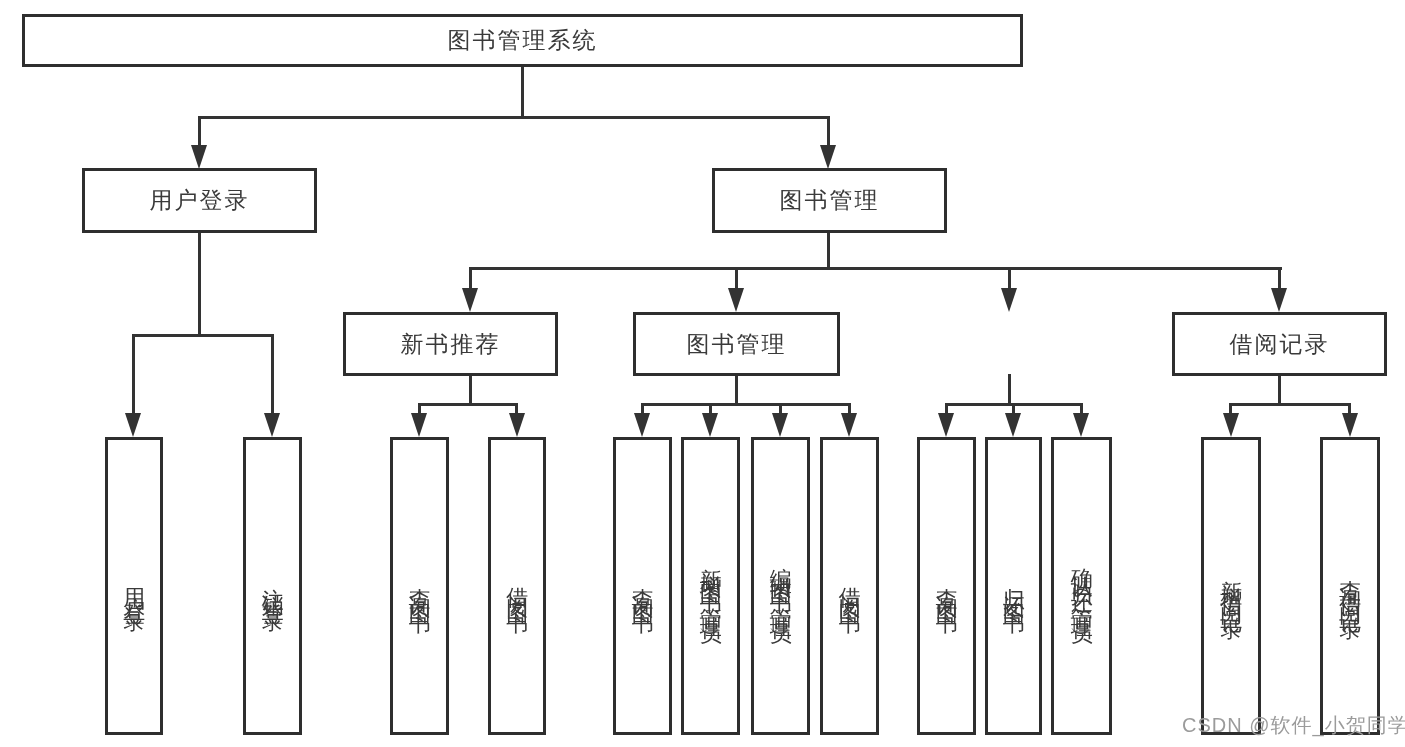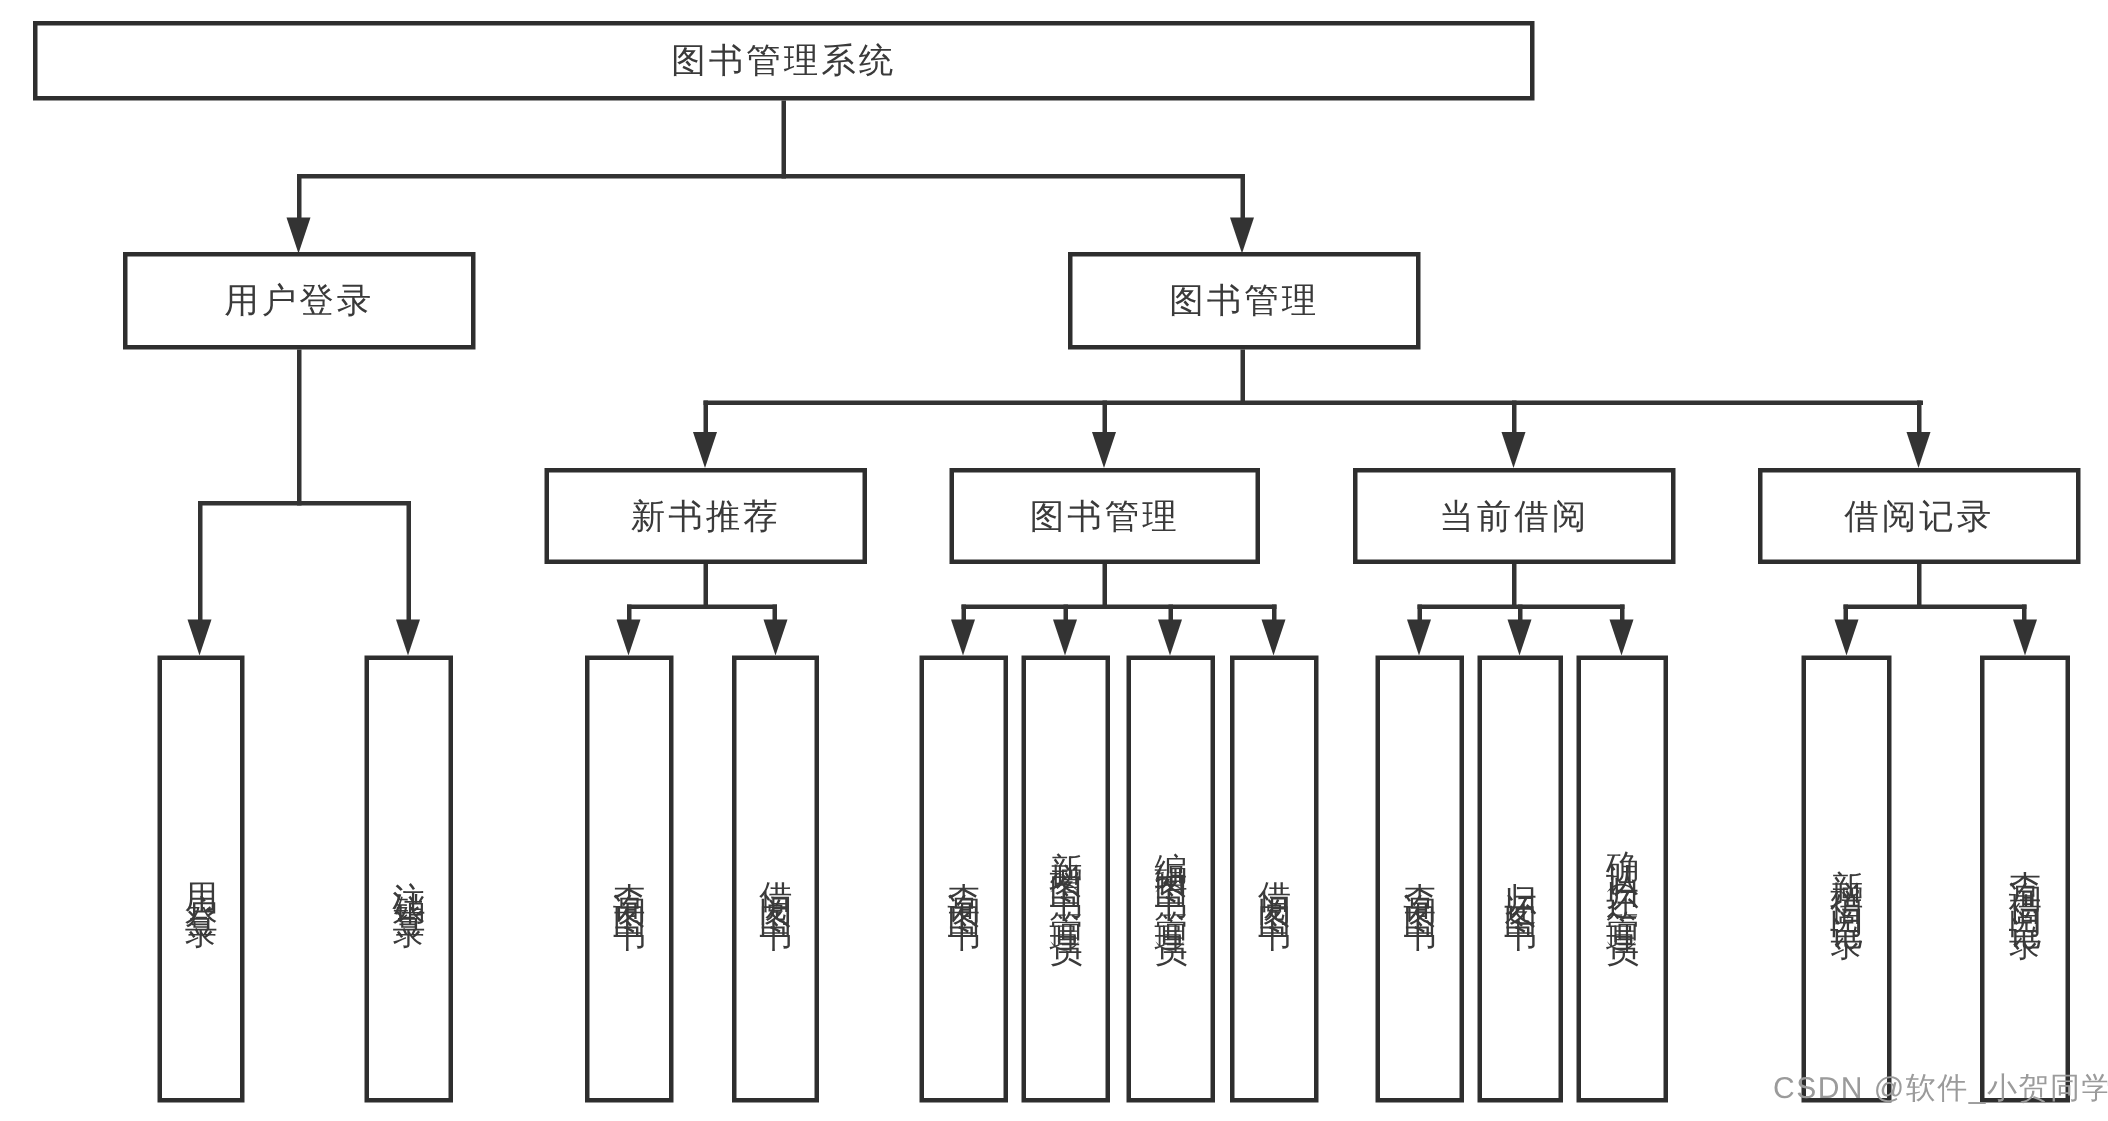--- a/index.html
+++ b/index.html
@@ -143,29 +143,26 @@
     <span class="label">图书管理系统</span>
   </div>
 
   <div class="node h" style="left:82px;top:168px;width:235px;height:65px">
     <span class="label">用户登录</span>
   </div>
   <div class="node h" style="left:712px;top:168px;width:235px;height:65px">
     <span class="label">图书管理</span>
   </div>
 
-  <div class="node h" style="left:363px;top:312px;width:215px;height:64px">
+  <div class="node h" style="left:343px;top:312px;width:215px;height:64px">
     <span class="label">新书推荐</span>
   </div>
   <div class="node h" style="left:633px;top:312px;width:207px;height:64px">
     <span class="label">图书管理</span>
   </div>
-  <div class="node h" style="left:902px;top:312px;width:215px;height:64px">
-    <span class="label">当前借阅</span>
-  </div>
   <div class="node h" style="left:1172px;top:312px;width:215px;height:64px">
     <span class="label">借阅记录</span>
   </div>
 
   <div class="node v" style="left:105px;top:437px;width:58px;height:298px">
     <span class="label">用户登录</span>
   </div>
   <div class="node v" style="left:243px;top:437px;width:59px;height:298px">
     <span class="label">注销登录</span>
   </div>

